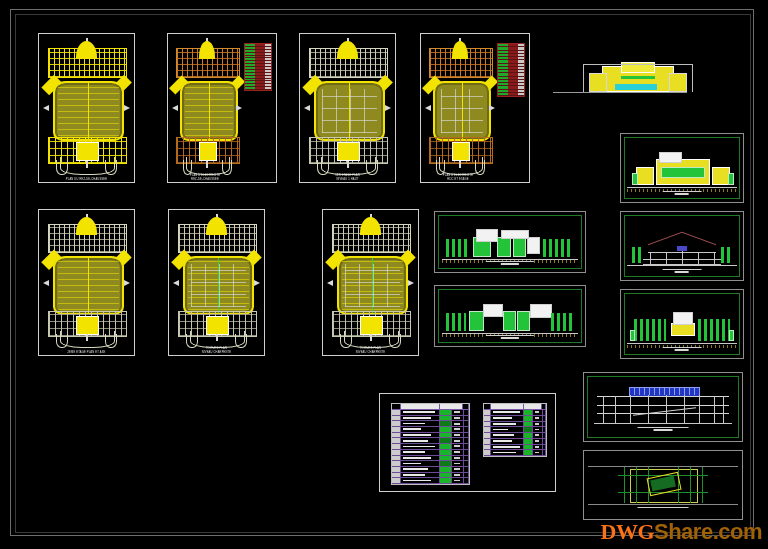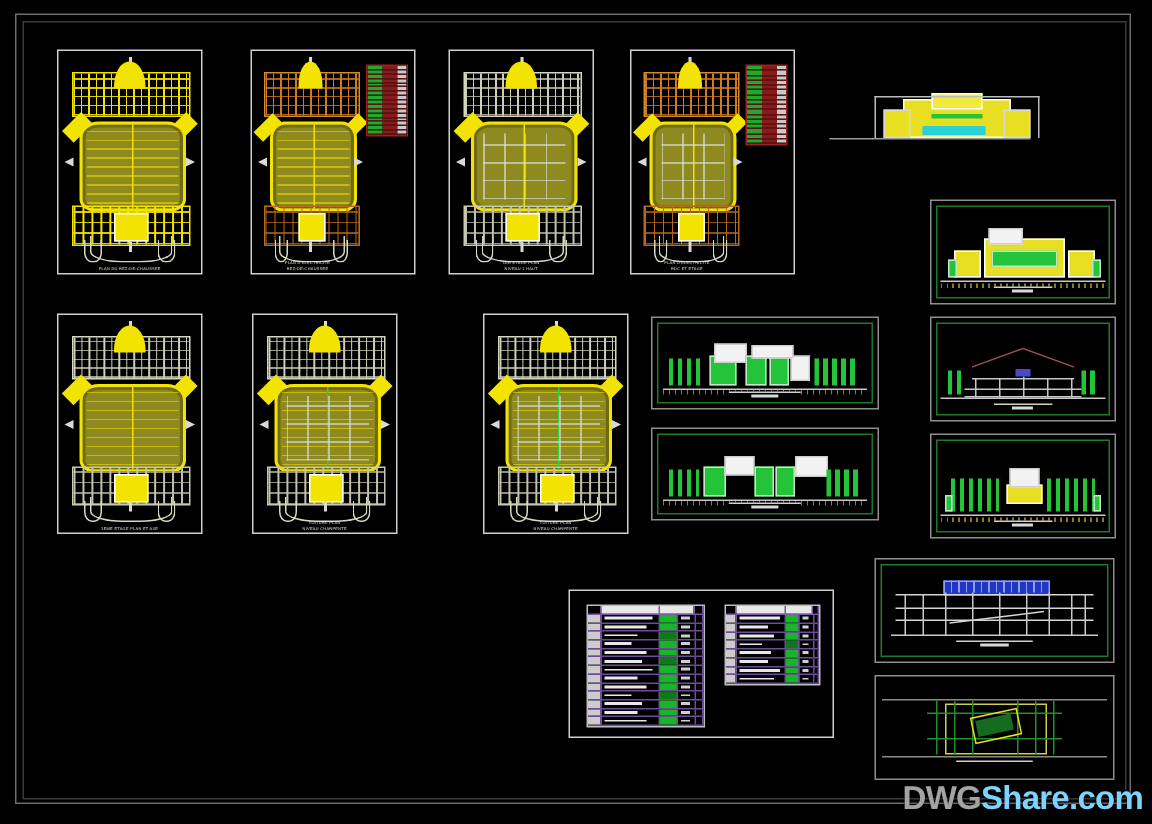--- a/index.html
+++ b/index.html
@@ -177,22 +177,22 @@
   .sect .blue{position:absolute;background:#2236c4;border:1px solid #8fa0f0;}
   .sect .col{position:absolute;width:1px;background:#c9c9c9;}
   .sect .slab{position:absolute;height:1px;background:#d6d6d6;}
   
   .watermark{
     position:absolute;right:6px;bottom:6px;
     font-size:22px;font-weight:bold;letter-spacing:-0.5px;
     font-family:"Liberation Sans",sans-serif;line-height:1;
     text-shadow:0 0 2px rgba(0,0,0,.9);
   }
-  .watermark .wm-dwg{color:#a3a3a3;}
-  .watermark .wm-share{color:#7dd3fc;}
+  .watermark .wm-dwg{color:#f97316;font-family:Liberation Serif, serif;}
+  .watermark .wm-share{color:#a16207;}
 </style>
 </head>
 <body>
 
 <div id="canvas">
 
   <div class="sheet-frame"></div>
   <div class="sheet-frame-inner"></div>
 
   <div class="vp" style="left:38px;top:33px;width:97px;height:150px;">

